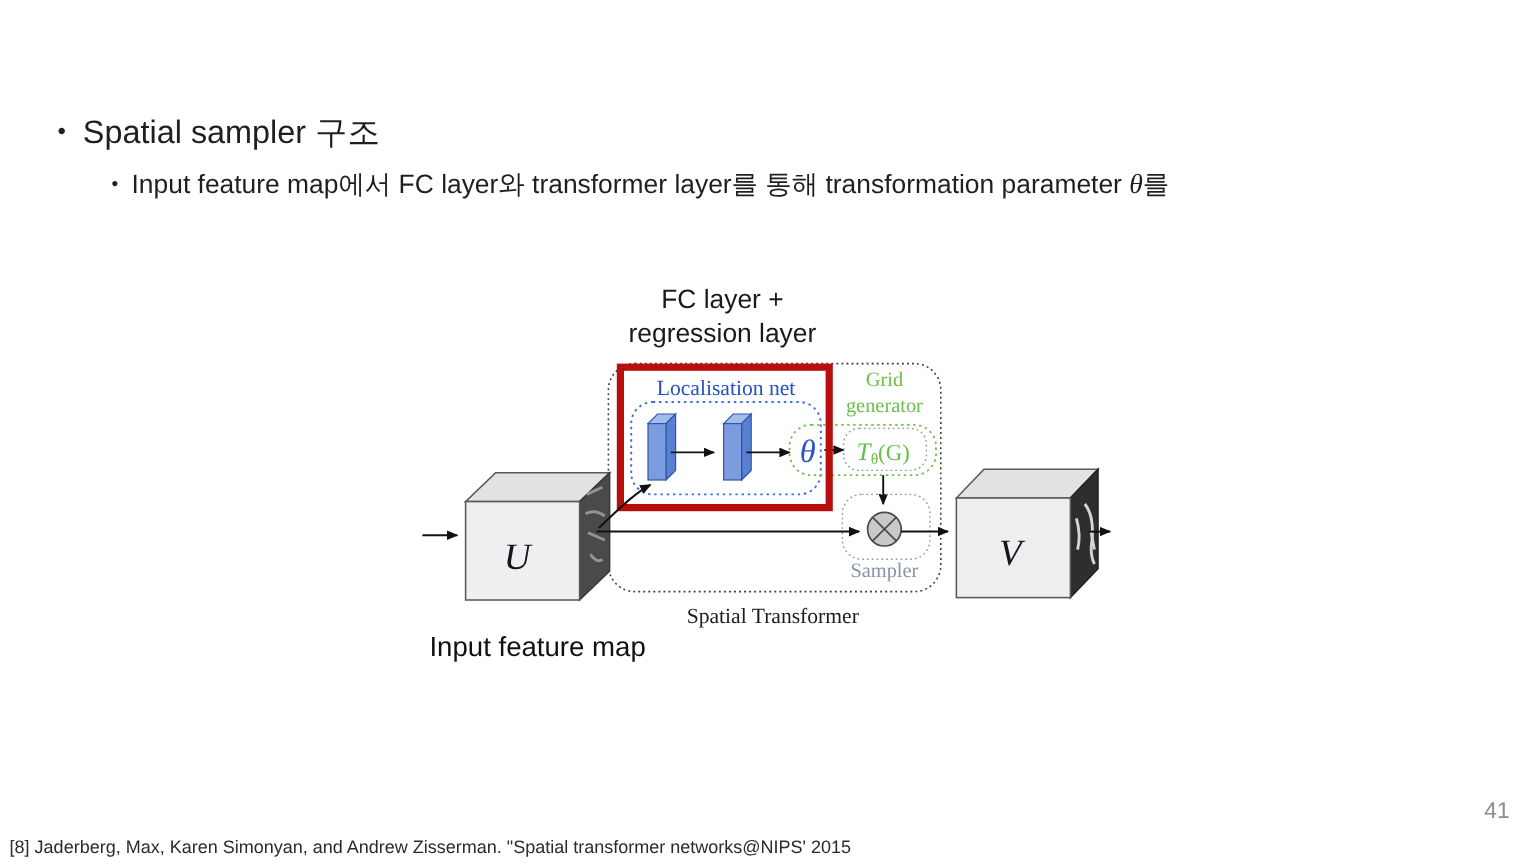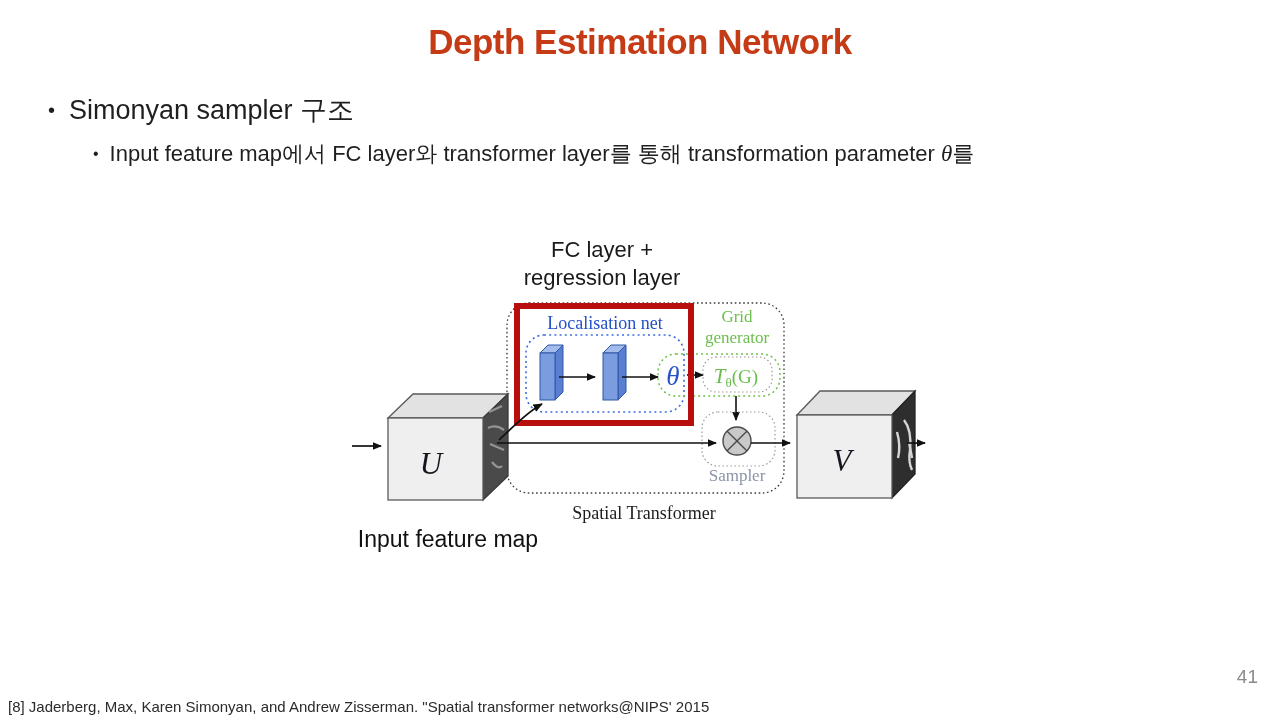--- a/index.html
+++ b/index.html
@@ -24,25 +24,24 @@
 
   svg text{user-select:none;}
   .serif{font-family:"Liberation Serif","DejaVu Serif",serif;}
   .sans{font-family:"Liberation Sans","DejaVu Sans",sans-serif;}
 </style>
 </head>
 <body>
 
 <div class="slide">
 
-  <div class="title">Depth Estimation Network</div>
 
   <div class="b1">
     <span class="dot">•</span>
-    <span>Simonyan sampler 구조</span>
+    <span>Spatial sampler 구조</span>
   </div>
 
   <div class="b2">
     <span class="dot">•</span>
     <div>
       <span>Input feature map에서 FC layer와 transformer layer를 통해 transformation parameter </span><span class="theta">θ</span><span>를</span>
     </div>
   </div>
 
   <svg style="position:absolute;left:330px;top:230px;" width="630" height="330" viewBox="330 230 630 330">

